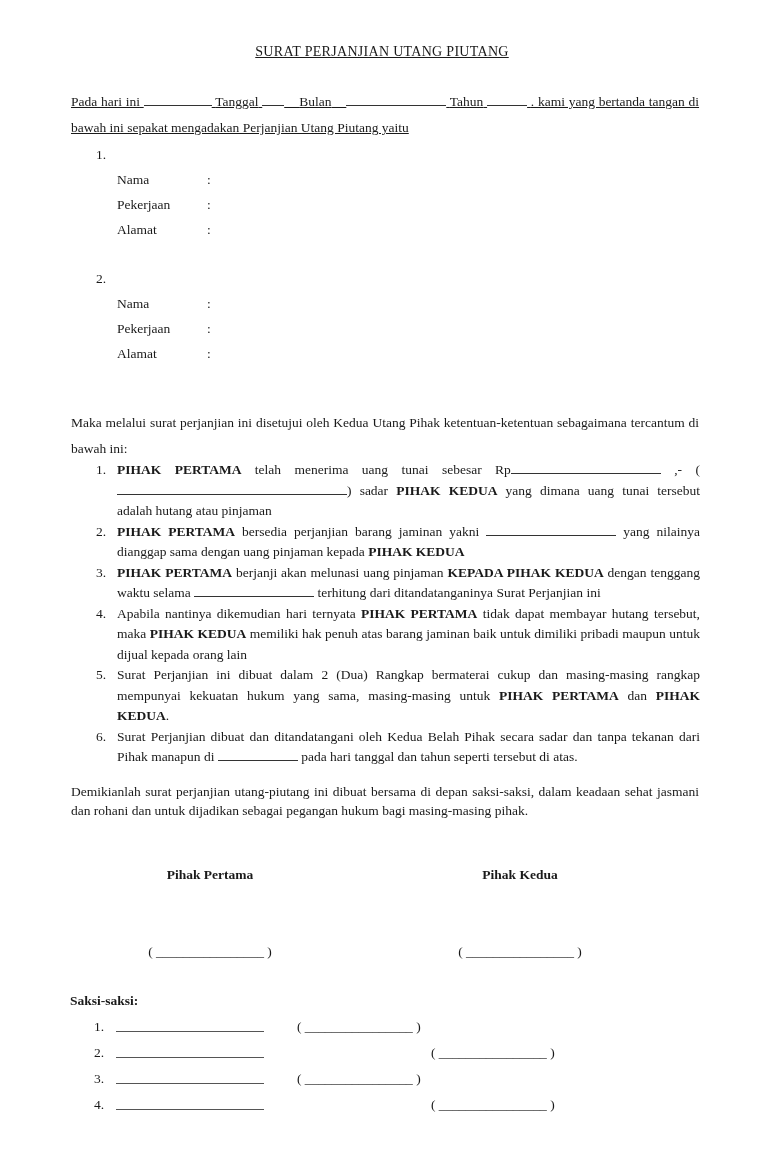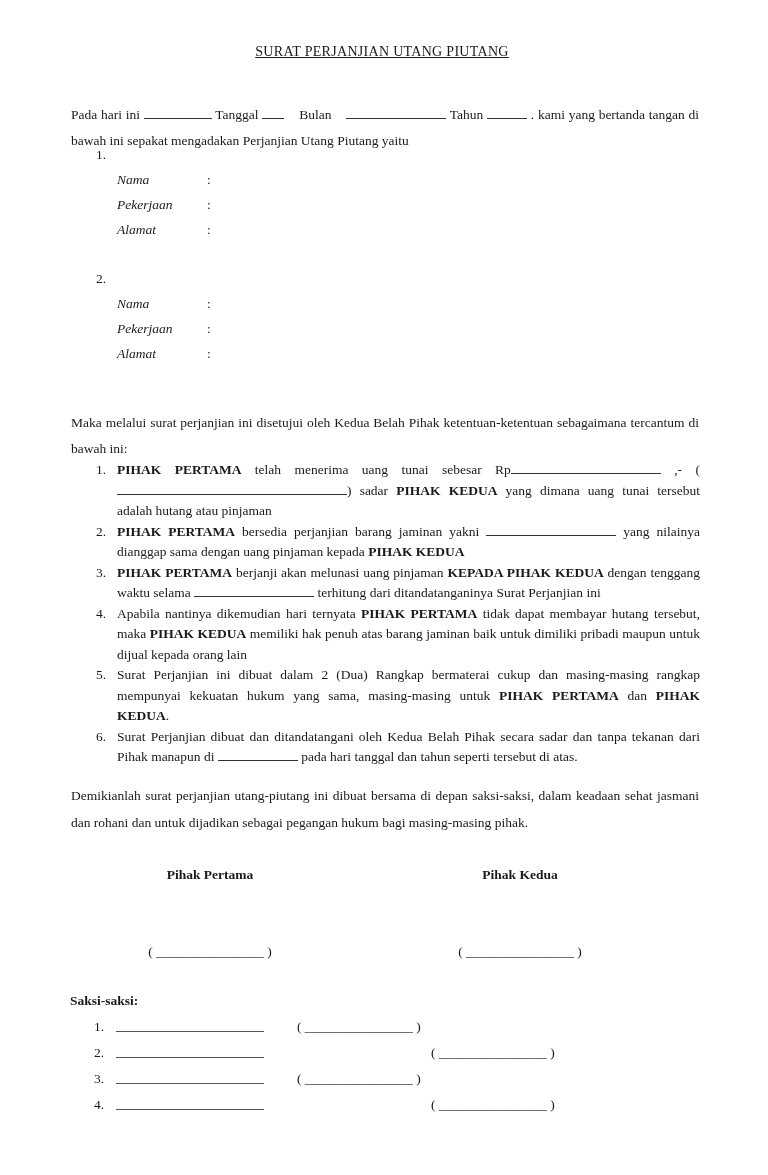--- a/index.html
+++ b/index.html
@@ -7,33 +7,33 @@
     width: 768px; height: 1175px; overflow: hidden; position: relative;
     font-family: "Liberation Serif", "DejaVu Serif", serif;
     color: #1a1a1a; font-size: 13.5px;
   }
   .page { position: absolute; left: 0; top: 0; width: 768px; height: 1175px; }
   .title {
     position: absolute; top: 44px; left: 0; width: 764px; text-align: center;
     font-size: 14px; text-decoration: underline; letter-spacing: 0.3px;
   }
   .para { position: absolute; left: 71px; width: 628px; text-align: justify; line-height: 26px; }
-  .p-intro { top: 102px; }
+  .p-intro { top: 89px; text-decoration: underline; }
   .party { position: absolute; left: 96px; width: 400px; line-height: 25px; }
   .party .num { display: block; }
   .party .row { display: block; padding-left: 21px; }
-  .party .row .lbl { display: inline-block; width: 90px; font-style: italic; }
+  .party .row .lbl { display: inline-block; width: 90px; }
   .party1 { top: 142px; }
   .party2 { top: 266px; }
   .p-agree { top: 410px; }
   .terms { position: absolute; left: 96px; width: 604px; top: 460px; line-height: 20.5px; }
   .term { display: flex; text-align: justify; }
   .term .n { width: 21px; flex: none; }
   .term .t { flex: 1; }
-  .p-closing { top: 782px; line-height: 27px; }
+  .p-closing { top: 782px; line-height: 19px; }
   b { font-weight: bold; }
   .blank { display: inline-block; border-bottom: 1px solid #333; height: 12px; vertical-align: baseline; }
   .sig { position: absolute; top: 867px; width: 200px; text-align: center; font-weight: bold; }
   .sig1 { left: 110px; }
   .sig2 { left: 420px; }
   .sigline { position: absolute; top: 944px; width: 200px; text-align: center; }
   .sigline1 { left: 110px; }
   .sigline2 { left: 420px; }
   .witness-title { position: absolute; left: 70px; top: 993px; font-weight: bold; text-align: center; }
   .witness { position: absolute; left: 94px; width: 480px; height: 25px; }
@@ -70,21 +70,21 @@
     <span class="row"><span class="lbl">Alamat</span><span>:</span></span>
   </div>
 
   <div class="party party2">
     <span class="num">2.</span>
     <span class="row"><span class="lbl">Nama</span><span>:</span></span>
     <span class="row"><span class="lbl">Pekerjaan</span><span>:</span></span>
     <span class="row"><span class="lbl">Alamat</span><span>:</span></span>
   </div>
 
-  <div class="para p-agree">Maka melalui surat perjanjian ini disetujui oleh Kedua Belah Pihak ketentuan-ketentuan sebagaimana tercantum di bawah ini:</div>
+  <div class="para p-agree">Maka melalui surat perjanjian ini disetujui oleh Kedua Utang Pihak ketentuan-ketentuan sebagaimana tercantum di bawah ini:</div>
 
   <div class="terms" id="terms">
       <div class="term">
         <span class="n">1.</span>
         <span class="t"><b>PIHAK PERTAMA</b><span> telah menerima uang tunai sebesar Rp</span><span class="blank" style="width: 150px;"></span><span> ,- (</span><span class="blank" style="width: 230px;"></span><span>) sadar </span><b>PIHAK KEDUA</b><span> yang dimana uang tunai tersebut adalah hutang atau pinjaman</span></span>
       </div>
       <div class="term">
         <span class="n">2.</span>
         <span class="t"><b>PIHAK PERTAMA</b><span> bersedia perjanjian barang jaminan yakni </span><span class="blank" style="width: 130px;"></span><span> yang nilainya dianggap sama dengan uang pinjaman kepada </span><b>PIHAK KEDUA</b></span>
       </div>

